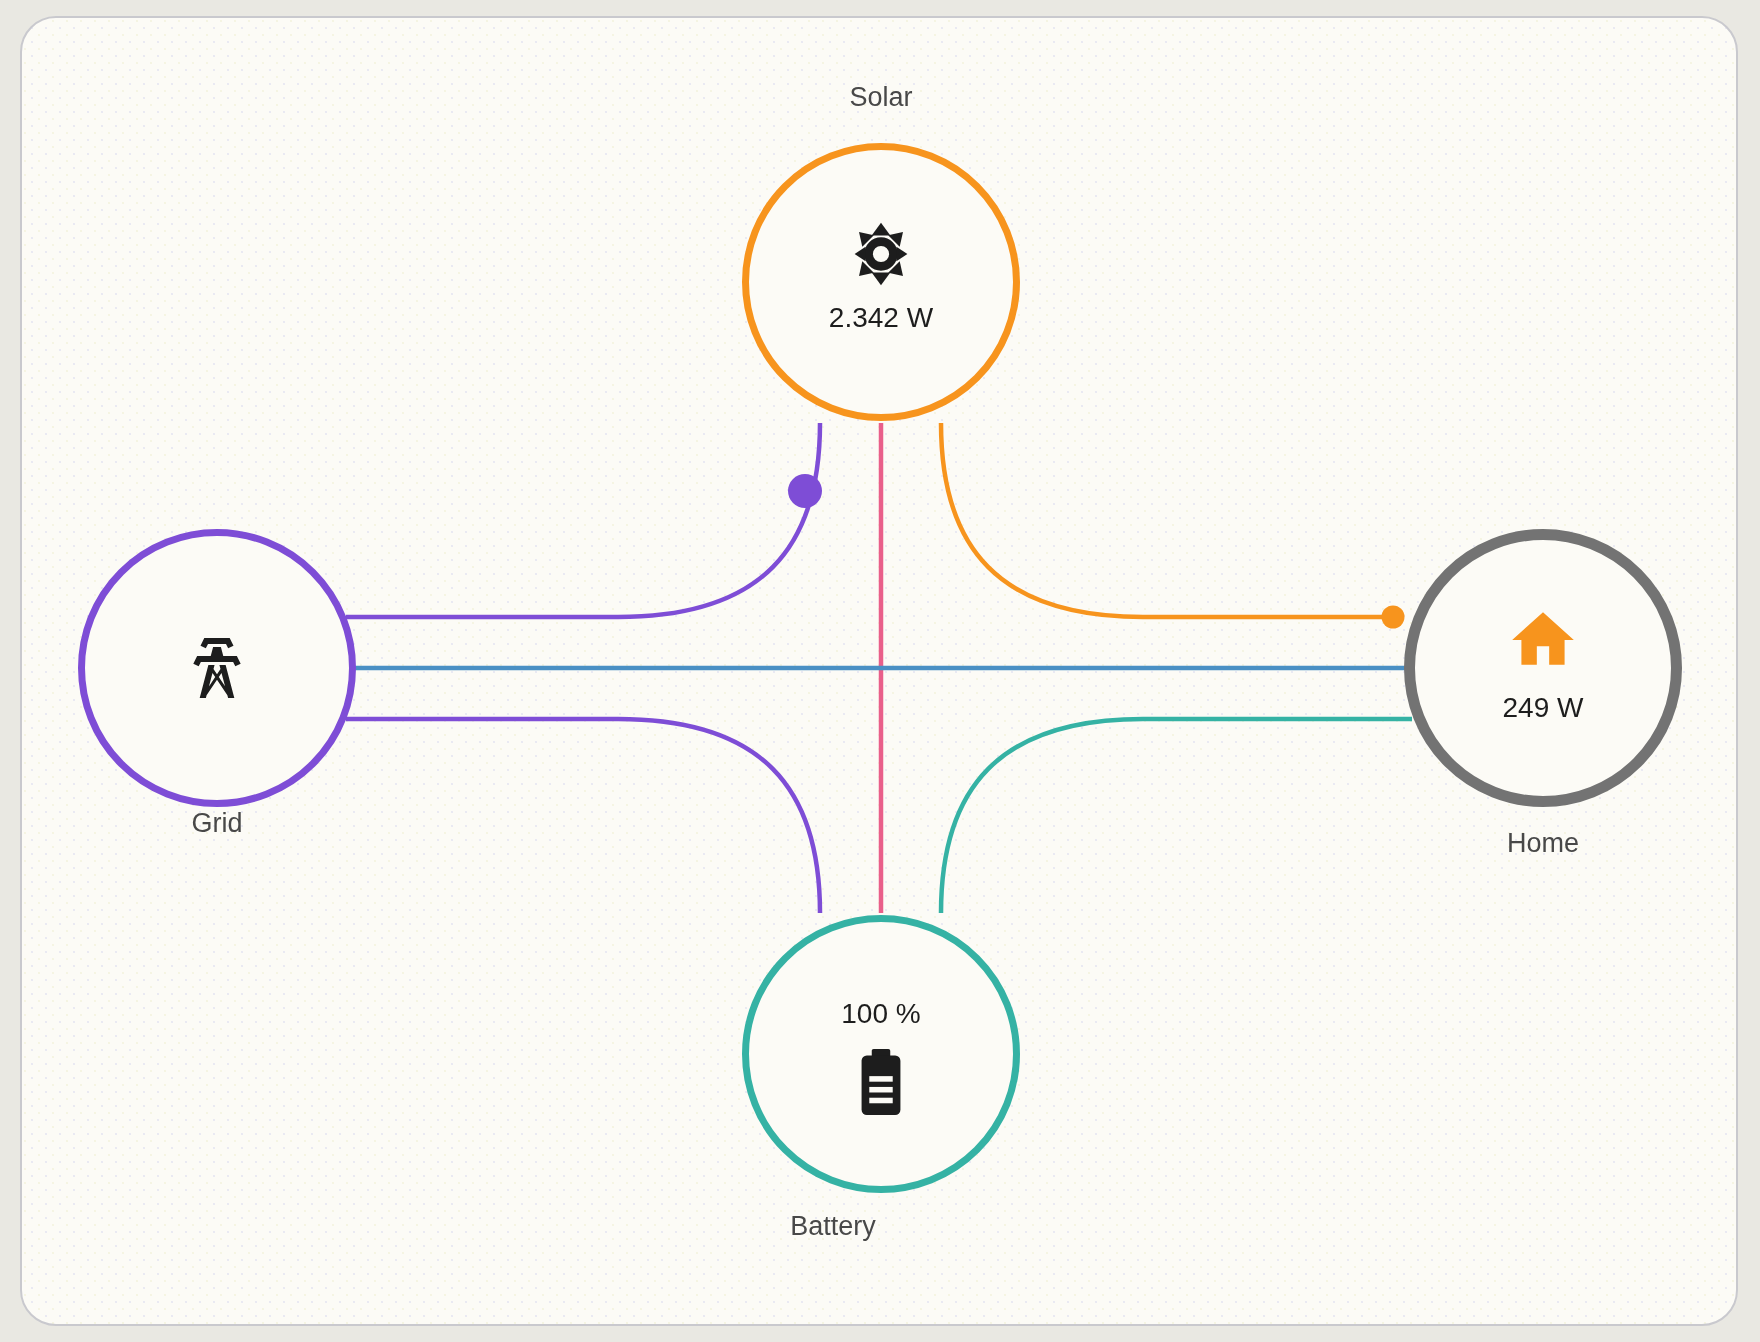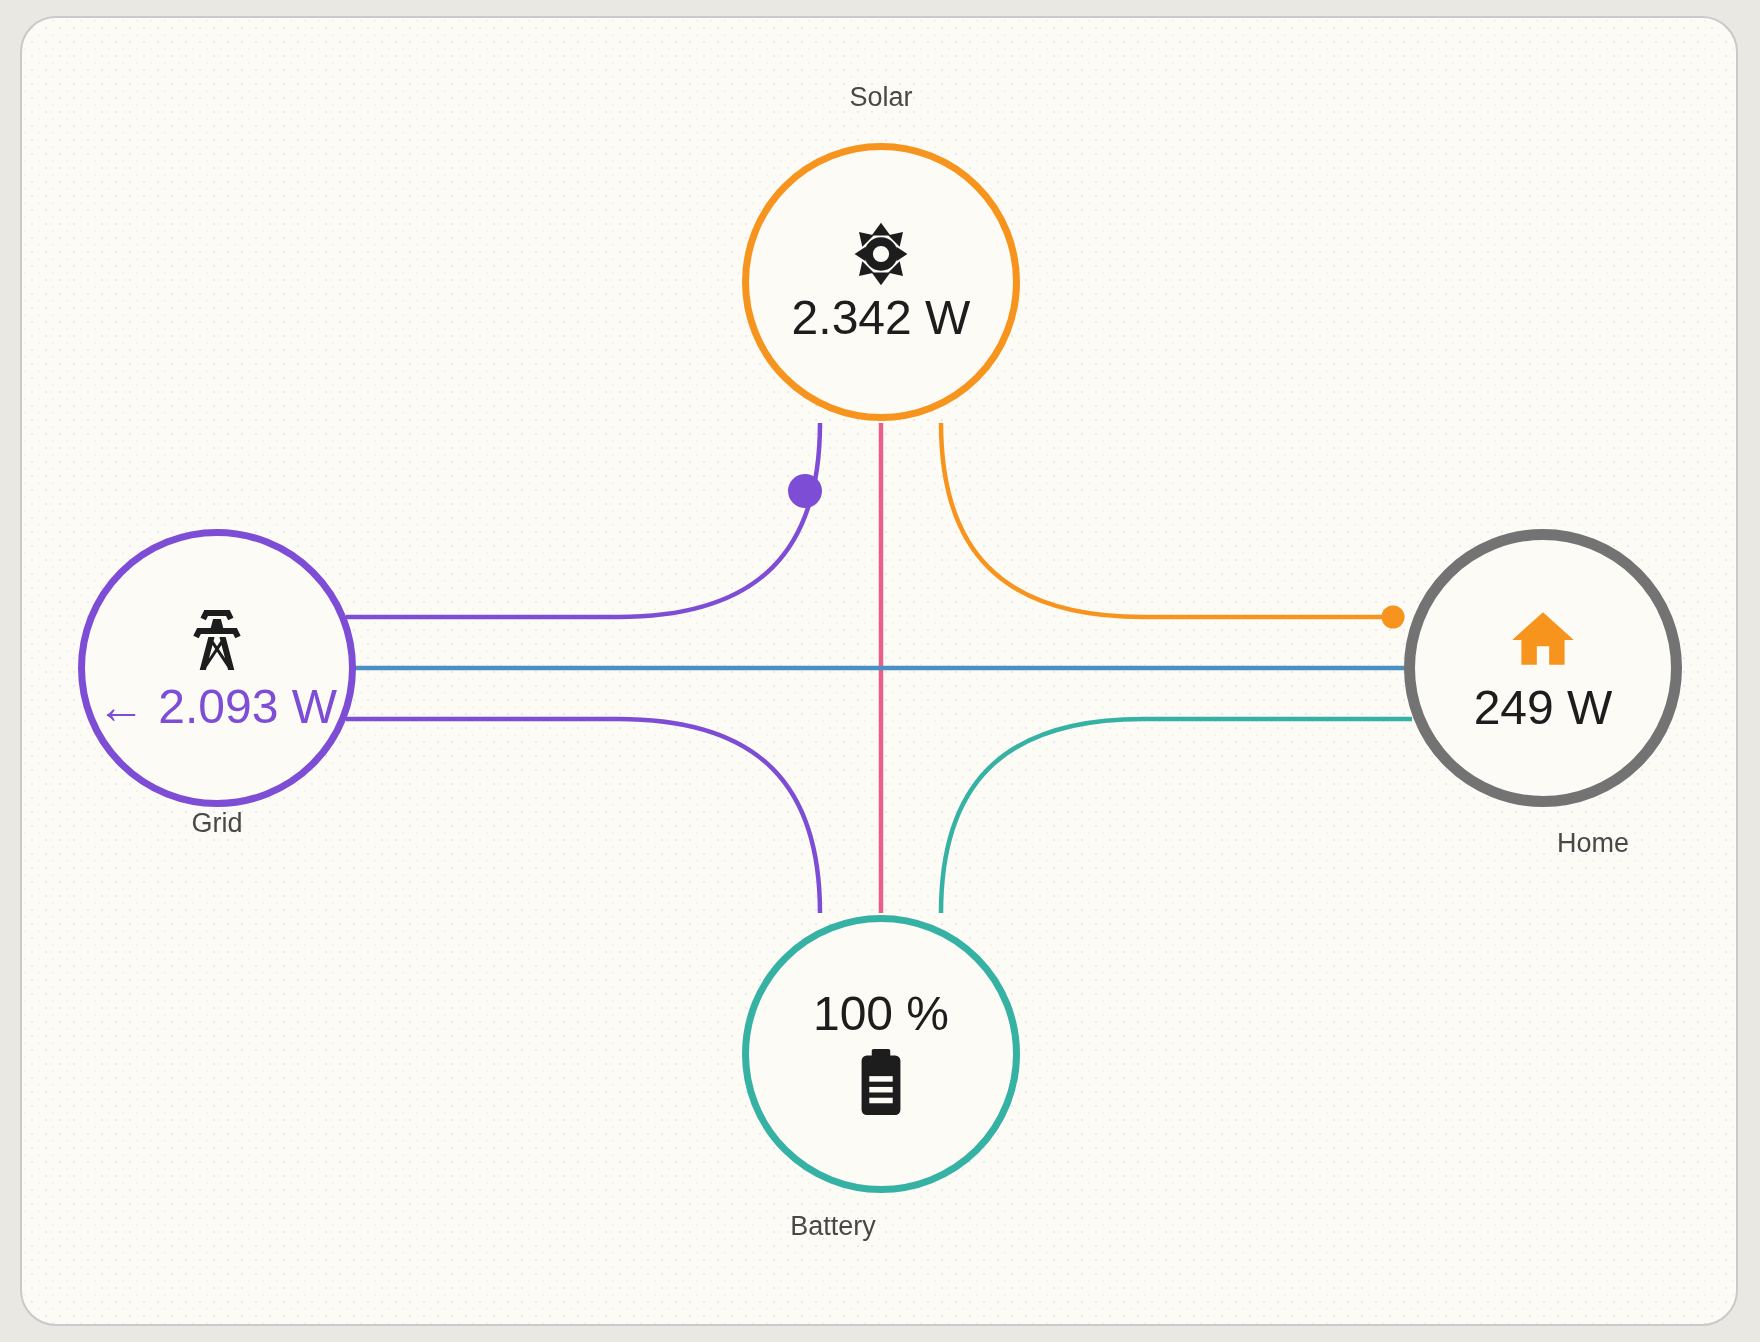--- a/index.html
+++ b/index.html
@@ -29,30 +29,30 @@
     border-radius:50%;
     background:#fcfbf6;
     display:flex;flex-direction:column;align-items:center;justify-content:center;
     gap:6px;cursor:pointer;
   }
   .circle-solar  {left:742px; top:143px; border:7px  solid #f7941d;}
   .circle-grid   {left:78px;  top:529px; border:7px  solid #7e4dd6;}
   .circle-home   {left:1404px;top:529px; border:11px solid #737373;}
   .circle-battery{left:742px; top:915px; border:7px  solid #35b2a4;}
   .node-value{
-    font-size:48px;line-height:50px;color:#1d1d1d;white-space:nowrap;
+    font-size:28px;line-height:50px;color:#1d1d1d;white-space:nowrap;
   }
   .grid-value{color:#7e4dd6;}
   .node-label{
     position:absolute;transform:translateX(-50%);
     font-size:27px;line-height:46px;color:#484848;white-space:nowrap;
   }
   .label-solar  {left:881px; top:74px;}
   .label-grid   {left:217px; top:800px;text-align:right;}
-  .label-home   {left:1593px;top:820px;}
+  .label-home   {left:1543px;top:820px;}
   .label-battery{left:833px; top:1203px;}
   .icon{display:block;line-height:0;}
 </style>
 </head>
 <body>
 
 <div class="stage">
 
   <div class="card"></div>
 
@@ -85,24 +85,20 @@
     <div class="node-value">2.342 W</div>
   </div>
 
   <div class="node-label label-grid">Grid</div>
   <div class="circle circle-grid">
     <span class="icon">
       <svg width="72" height="72" viewBox="0 0 24 24" fill="#1d1d1d">
         <path d="M8.28,5.45L6.5,4.55L7.76,2H16.23L17.5,4.55L15.72,5.44L15,4H9L8.28,5.45M18.62,8H14.09L13.3,5H10.7L9.91,8H5.38L4.1,10.55L5.89,11.44L6.62,10H17.38L18.1,11.45L19.89,10.56L18.62,8M17.77,22H15.7L15.46,21.1L12,15.9L8.53,21.1L8.3,22H6.23L9.12,11H11.19L10.83,12.35L12,14.1L13.16,12.35L12.81,11H14.88L17.77,22M11.4,15L10.5,13.65L9.32,18.13L11.4,15M14.68,18.12L13.5,13.64L12.6,15L14.68,18.12Z"></path>
       </svg>
     </span>
-    <div class="node-value grid-value">
-      <span>←</span>
-      <span>2.093 W</span>
-    </div>
   </div>
 
   <div class="node-label label-home">Home</div>
   <div class="circle circle-home">
     <span class="icon">
       <svg width="74" height="74" viewBox="0 0 24 24" fill="#f7941d">
         <path d="M10,20V14H14V20H19V12H22L12,3L2,12H5V20H10Z"></path>
       </svg>
     </span>
     <div class="node-value">249 W</div>

